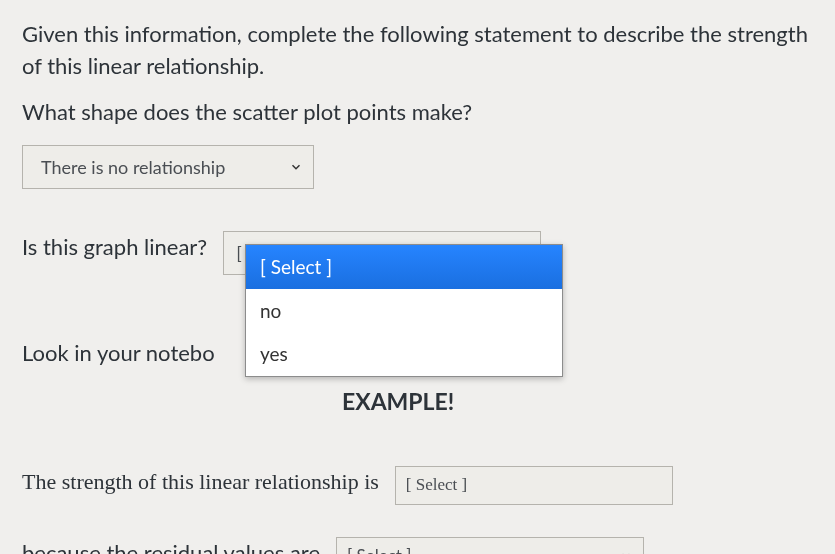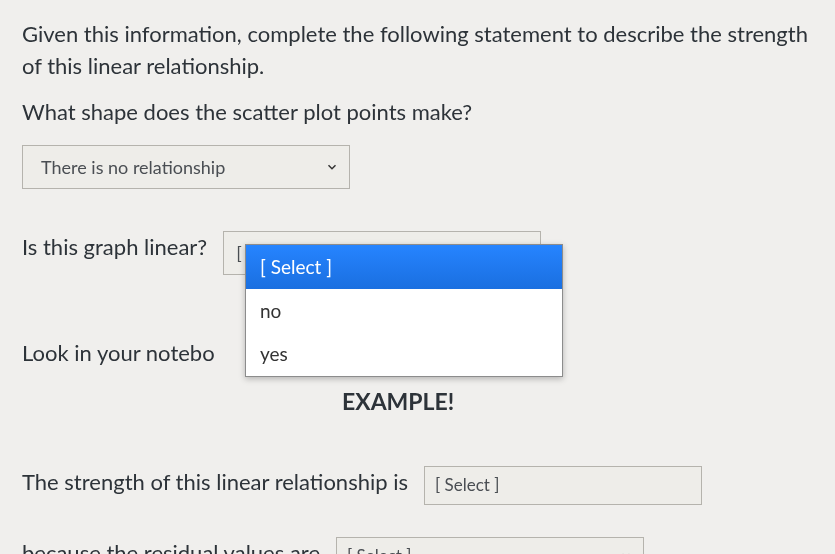--- a/index.html
+++ b/index.html
@@ -37,21 +37,21 @@
       color: #4a4e53;
       min-height: 40px;
     }
     .select.small { font-size: 17px; padding: 6px 30px 6px 10px; min-height: 36px; }
     .select .chevron {
       position: absolute;
       right: 10px;
       top: 50%;
       transform: translateY(-50%);
     }
-    .select-q1 { width: 328px; margin-top: 4px; padding-left: 18px; }
+    .select-q1 { width: 292px; margin-top: 4px; padding-left: 18px; }
     .select-q4 { width: 278px; }
     .select-q5 { width: 308px; }
     .chevron svg { width: 14px; height: 14px; display:block; }
     .dropdown {
       position: absolute;
       left: 245px;
       top: 244px;
       width: 318px;
       background: #fff;
       border: 1px solid #8c8c8c;
@@ -63,21 +63,21 @@
       padding: 8px 14px;
       color: #333;
     }
     .dropdown .opt.sel {
       background: #1a73e8;
       background: linear-gradient(#2684ff,#1a6fe0);
       color: #fff;
     }
     .spacer-row { margin-top: 42px; }
     .row-q3 { margin-top: 62px; flex-direction: column; }
-    .row-q4 { margin-top: 48px; }
+    .row-q4 { margin-top: 48px; font-family: Liberation Serif, serif; }
     .row-q5 { margin-top: 32px; }
     .example {
       font-weight: 700;
       font-size: 23px;
       color: #2d3339;
       margin-left: 320px;
     }
     
     .q2-wrap {
       position: relative;

